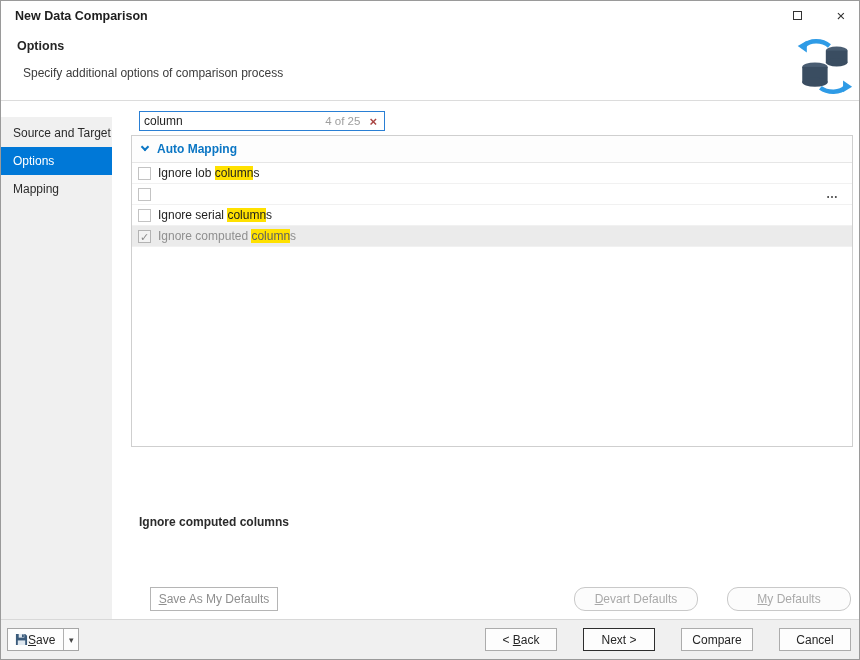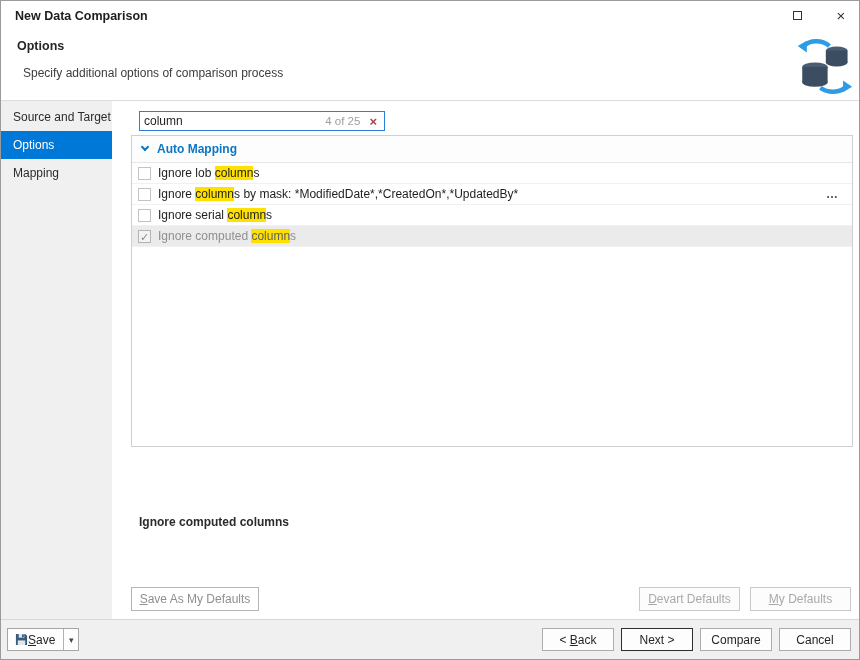--- a/index.html
+++ b/index.html
@@ -19,21 +19,21 @@
   .max-glyph { display:inline-block; width:9px; height:9px; border:1px solid #333; vertical-align:middle; margin-top:-2px; }
 
   
   .header { position:absolute; top:30px; left:0; right:0; height:70px; background:#fff; border-bottom:1px solid #dcdcdc; }
   .h-title { position:absolute; left:16px; top:8px; font-weight:bold; font-size:12.5px; }
   .h-sub { position:absolute; left:22px; top:35px; color:#3c3c3c; }
   .db-icon { position:absolute; right:6px; top:5px; }
 
   
   .body { position:absolute; top:100px; left:0; right:0; bottom:40px; background:#fff; }
-  .sidebar { position:absolute; left:0; top:0; bottom:0; width:111px; background:#f0f0f0; padding-top:2px; }
+  .sidebar { position:absolute; left:0; top:16px; bottom:0; width:111px; background:#f0f0f0; padding-top:2px; }
   .side-item { height:28px; line-height:28px; padding-left:12px; cursor:pointer; color:#2b2b2b; }
   .side-item.active { background:#0078d7; color:#fff; }
   .main { position:absolute; left:130px; right:0; top:0; bottom:0; }
 
   
   .searchbox { position:absolute; left:8px; top:10px; width:246px; height:20px; border:1px solid #2a7fd4; background:#fff; display:flex; align-items:center; }
   .search-input { flex:1; min-width:0; border:none; outline:none; font:inherit; padding:0 4px; color:#1e1e1e; background:transparent; }
   .search-counter { color:#9e9e9e; padding-right:7px; font-size:11.5px; white-space:nowrap; }
   .search-clear { color:#a94442; padding:0 7px 0 2px; font-size:13px; cursor:pointer; font-weight:bold; }
 
@@ -50,27 +50,27 @@
   .hl { background:#ffe100; }
   .row.selected .hl { color:#5f5f5f; }
   .ellipsis-btn { margin-left:auto; margin-right:6px; color:#555; font-weight:bold; letter-spacing:1px; padding:0 7px; cursor:pointer; }
 
   
   .desc-title { position:absolute; left:8px; top:414px; font-weight:bold; color:#2b2b2b; }
   .desc-text { position:absolute; left:8px; top:432px; color:#4f4f4f; }
 
   
   .defaults-row { position:absolute; left:0; right:8px; top:486px; height:24px; }
-  .btn { font:inherit; font-size:12px; background:#fff; border:1px solid #acacac; color:#262626; height:24px; cursor:pointer; text-align:center; }
+  .btn { font:inherit; font-size:12px; background:#fff; border:1px solid #acacac; color:#262626; height:24px; cursor:pointer; text-align:center;margin-left:19px; }
   .btn .mn { text-decoration:underline; }
   .btn.gray { color:#8f8f8f; border-color:#b5b5b5; }
   .btn.dim { color:#a9a9a9; border-color:#c9c9c9; background:#fcfcfc; }
   .save-as-btn { position:absolute; left:0; top:0; width:128px; }
   .right-defaults { position:absolute; right:0; top:0; display:flex; gap:10px; }
-  .right-defaults .btn { width:101px; }
+  .right-defaults .btn { width:124px;border-radius:11px; }
 
   
   .footer { position:absolute; left:0; right:0; bottom:0; height:40px; background:#f0f0f0; border-top:1px solid #d8d8d8; }
   .split-btn { position:absolute; left:6px; top:8px; height:23px; display:inline-flex; background:#fdfdfd; border:1px solid #a6a6a6; }
   .split-main { display:flex; align-items:center; padding:0 8px 0 7px; cursor:pointer; }
   .split-arrow { width:15px; border-left:1px solid #b0b0b0; display:flex; align-items:center; justify-content:center; font-size:9px; color:#444; cursor:pointer; }
   .footer-right { position:absolute; right:8px; top:8px; display:flex; gap:7px; }
   .footer-right .btn { width:72px; height:23px; background:#fdfdfd; }
   .btn.default { border-color:#2e2e2e; }
 </style>
@@ -123,21 +123,20 @@
           <span class="chev"></span><span>Auto Mapping</span>
         </div>
 
         <div class="row">
           <span class="cb"></span>
           <span class="lbl"><span>Ignore lob </span><span class="hl">column</span><span>s</span></span>
         </div>
 
         <div class="row">
           <span class="cb"></span>
-          <span class="lbl"><span>Ignore </span><span class="hl">column</span><span>s by mask: *ModifiedDate*,*CreatedOn*,*UpdatedBy*</span></span>
           <span class="ellipsis-btn">…</span>
         </div>
 
         <div class="row">
           <span class="cb"></span>
           <span class="lbl"><span>Ignore serial </span><span class="hl">column</span><span>s</span></span>
         </div>
 
         <div class="row selected">
           <span class="cb checked"><span>✓</span></span>

